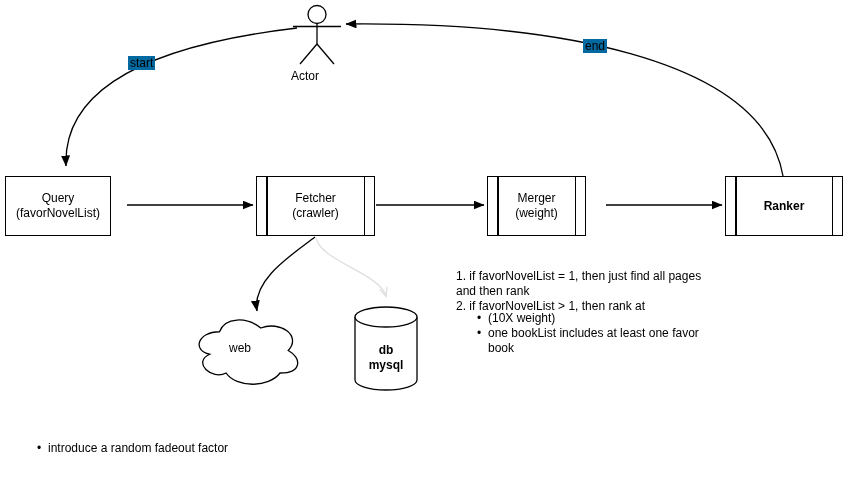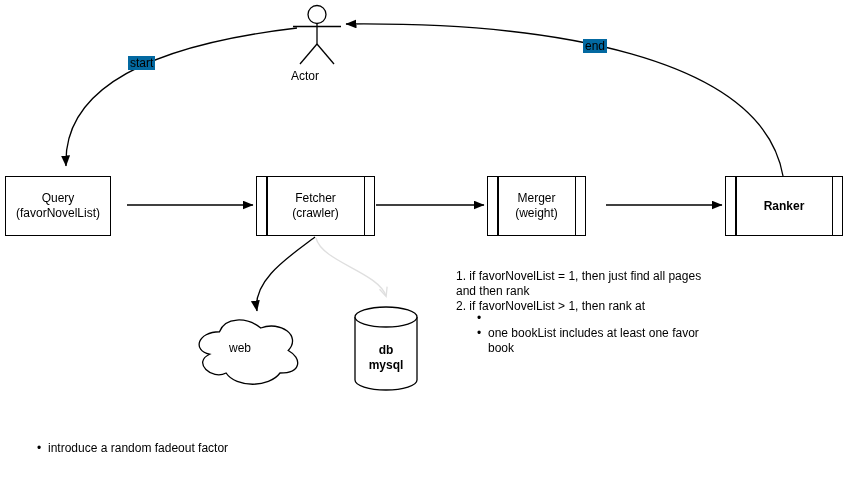--- a/index.html
+++ b/index.html
@@ -144,20 +144,21 @@
   <div class="note" style="left:456px; top:269px; width:310px;">
     <div>1. if favorNovelList = 1, then just find all pages</div>
     <div>and then rank</div>
     <div>2. if favorNovelList &gt; 1, then rank at</div>
   </div>
 
   <div class="note" style="left:470px; top:311px; width:300px;">
     <div class="bullet-row">
       <span class="bullet-dot">•</span>
       <div class="blines">
+        <div>(10X weight)</div>
       </div>
     </div>
     <div class="bullet-row">
       <span class="bullet-dot">•</span>
       <div class="blines">
         <div>one bookList includes at least one favor</div>
         <div>book</div>
       </div>
     </div>
   </div>

